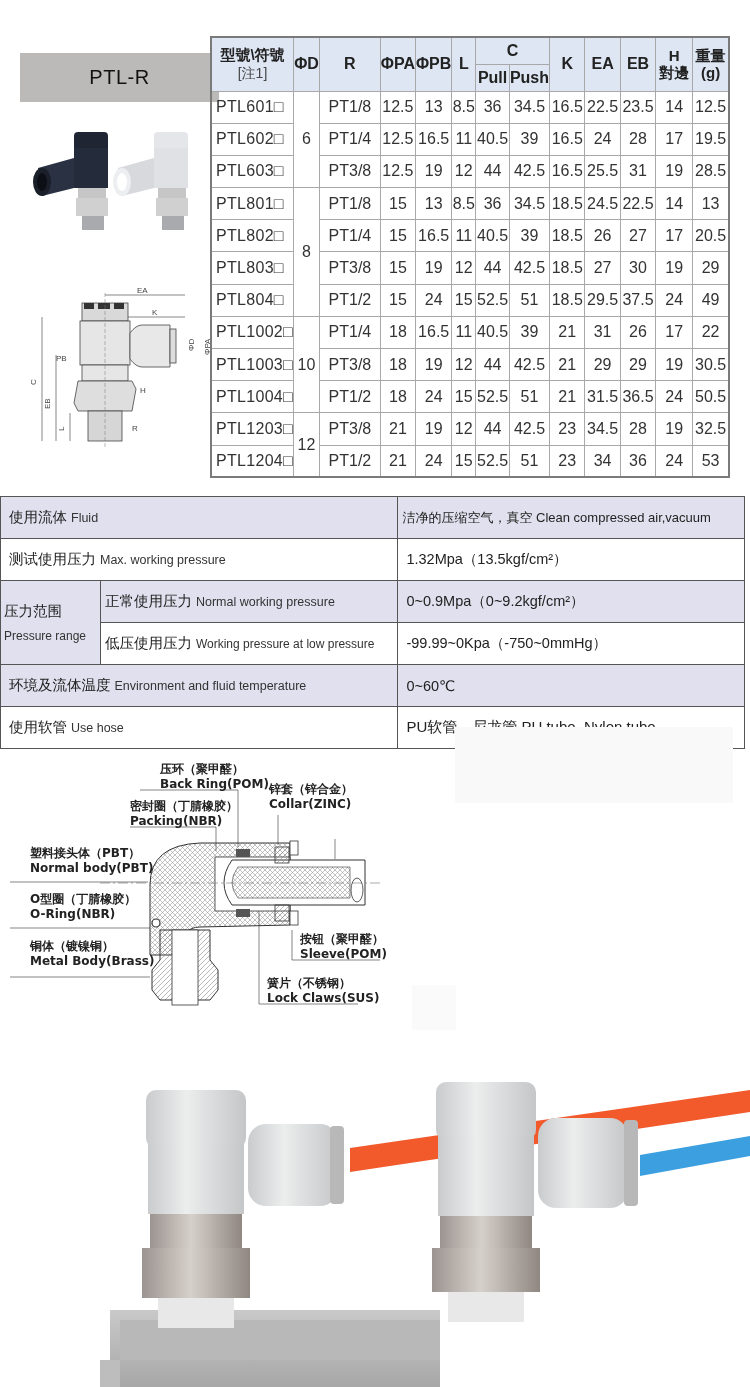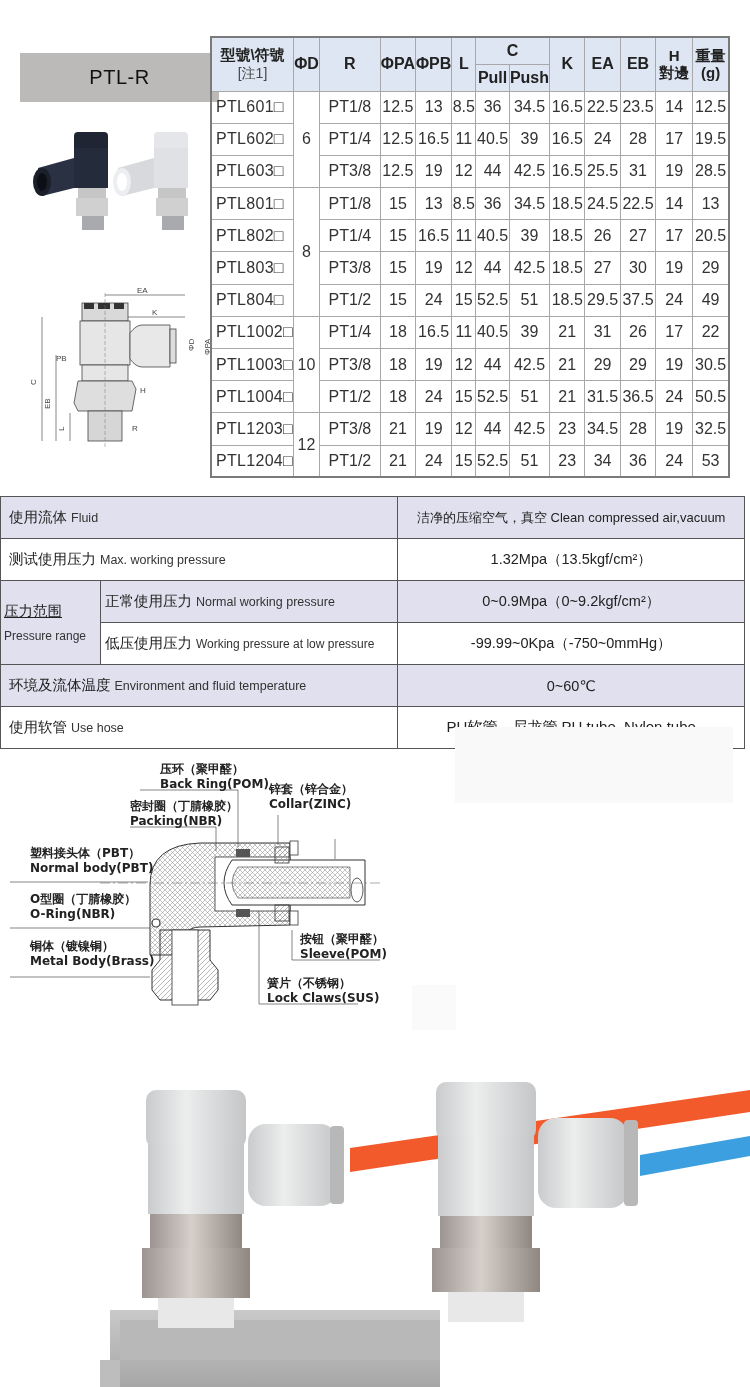--- a/index.html
+++ b/index.html
@@ -17,26 +17,26 @@
   .dim-table tbody td { height: 32.2px; }
   .dim-table .th-model { font-size: 15px; line-height: 18px; }
   .dim-table .th-model .sub { font-weight: normal; font-size: 14px; color: #444; }
   .dim-table td.model { text-align: left; padding-left: 4px; letter-spacing: 0.3px; }
   .dim-table .small-h { font-size: 15px; line-height: 17px; }
 
   
   .spec-table { position: absolute; left: 0; top: 496px; width: 745px; border-collapse: collapse; border: 1px solid #555; font-size: 13px; }
   .spec-table td { border: 1px solid #555; height: 37px; padding: 11px 8px; color: #222; }
   .spec-table tr.shade td { background: #e0e0ef; }
-  .spec-table td.val { text-align: center; font-size: 14.5px; }
+  .spec-table td.val { font-size: 14.5px; }
   .spec-table td.val.small { font-size: 13px; padding: 0 4px; }
   .spec-table .cn { font-size: 14.5px; }
   .spec-table .en { font-size: 12.5px; color: #333; margin-left: 4px; }
   .spec-table td.range { padding: 0 3px; background: #fff; }
-  .spec-table td.range .cn { display: block; margin-bottom: 8px; text-decoration: underline; }
+  .spec-table td.range .cn { display: block; margin-bottom: 8px; }
   .spec-table td.range .en { display: block; margin-left: 0; font-size: 12px; }
   .spec-table td.sub { padding: 0 4px; }
   .spec-table td.sub .en { font-size: 12.5px; }
 
   
   .gray-box { position: absolute; left: 455px; top: 727px; width: 278px; height: 76px; background: #f9f9f9; }
   .gray-box2 { position: absolute; left: 412px; top: 985px; width: 44px; height: 45px; background: #fafafa; }
   .section-diagram { position: absolute; left: 0; top: 755px; width: 460px; height: 260px; }
   .lbl { position: absolute; font-size: 12px; font-weight: bold; color: #222; line-height: 15px; white-space: nowrap; font-family: "DejaVu Sans", sans-serif; }
 

